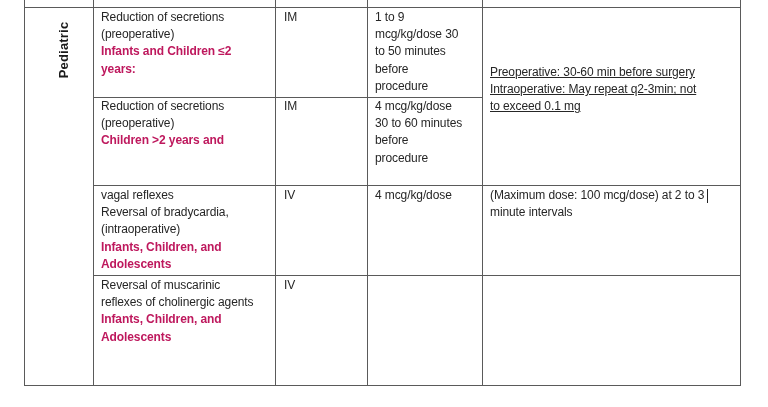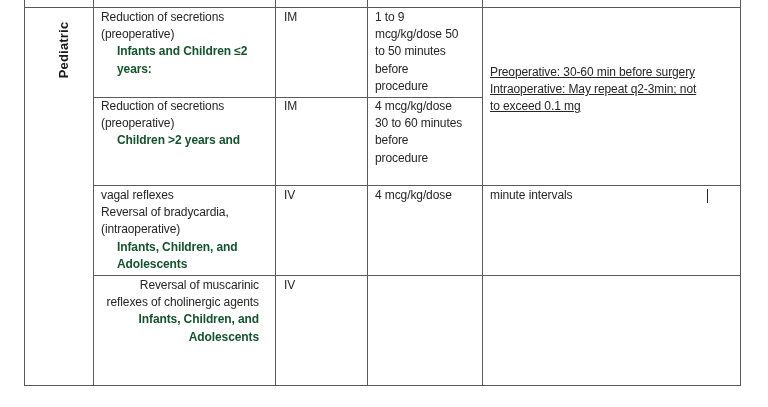--- a/index.html
+++ b/index.html
@@ -30,22 +30,21 @@
     .vline { width: 1px; }
     .cell {
       position: absolute;
       font-size: 12px;
       line-height: 17.2px;
       letter-spacing: -0.1px;
       color: #262626;
     }
     .cell .bold {
       font-weight: bold;
-      color: #14532d;
-      margin-left: 16px;
+      color: #be185d;
     }
     .cell span.line { display: block; }
     .section-label {
       position: absolute;
       left: 63px;
       top: 50px;
       transform: translate(-50%, -50%) rotate(-90deg);
       font-weight: bold;
       font-size: 13px;
       color: #1a1a1a;
@@ -84,21 +83,21 @@
     <span class="line">Reduction of secretions</span>
     <span class="line">(preoperative)</span>
     <span class="line bold">Infants and Children ≤2</span>
     <span class="line bold">years:</span>
   </div>
   <div class="cell" style="left:284px; top:9px; width:80px;">
     <span class="line">IM</span>
   </div>
   <div class="cell" style="left:375px; top:9px; width:104px;">
     <span class="line">1 to 9</span>
-    <span class="line">mcg/kg/dose 50</span>
+    <span class="line">mcg/kg/dose 30</span>
     <span class="line">to 50 minutes</span>
     <span class="line">before</span>
     <span class="line">procedure</span>
   </div>
 
   <div class="cell" style="left:490px; top:64px; width:248px;text-decoration:underline;">
     <span class="line">Preoperative: 30-60 min before surgery</span>
     <span class="line">Intraoperative: May repeat q2-3min; not</span>
     <span class="line">to exceed 0.1 mg</span>
   </div>
@@ -125,25 +124,26 @@
     <span class="line bold">Infants, Children, and</span>
     <span class="line bold">Adolescents</span>
   </div>
   <div class="cell" style="left:284px; top:187px; width:80px;">
     <span class="line">IV</span>
   </div>
   <div class="cell" style="left:375px; top:187px; width:104px;">
     <span class="line">4 mcg/kg/dose</span>
   </div>
   <div class="cell" style="left:490px; top:187px; width:248px;">
+    <span class="line">(Maximum dose: 100 mcg/dose) at 2 to 3</span>
     <span class="line">minute intervals</span>
   </div>
   <div class="cursor" style="left:707px; top:189px;"></div>
 
-  <div class="cell" style="left:87px; top:277px; width:172px;text-align:right;">
+  <div class="cell" style="left:101px; top:277px; width:172px;">
     <span class="line">Reversal of muscarinic</span>
     <span class="line">reflexes of cholinergic agents</span>
     <span class="line bold">Infants, Children, and</span>
     <span class="line bold">Adolescents</span>
   </div>
   <div class="cell" style="left:284px; top:277px; width:80px;">
     <span class="line">IV</span>
   </div>
   <div class="cell" style="left:490px; top:277px; width:248px;"></div>
 

